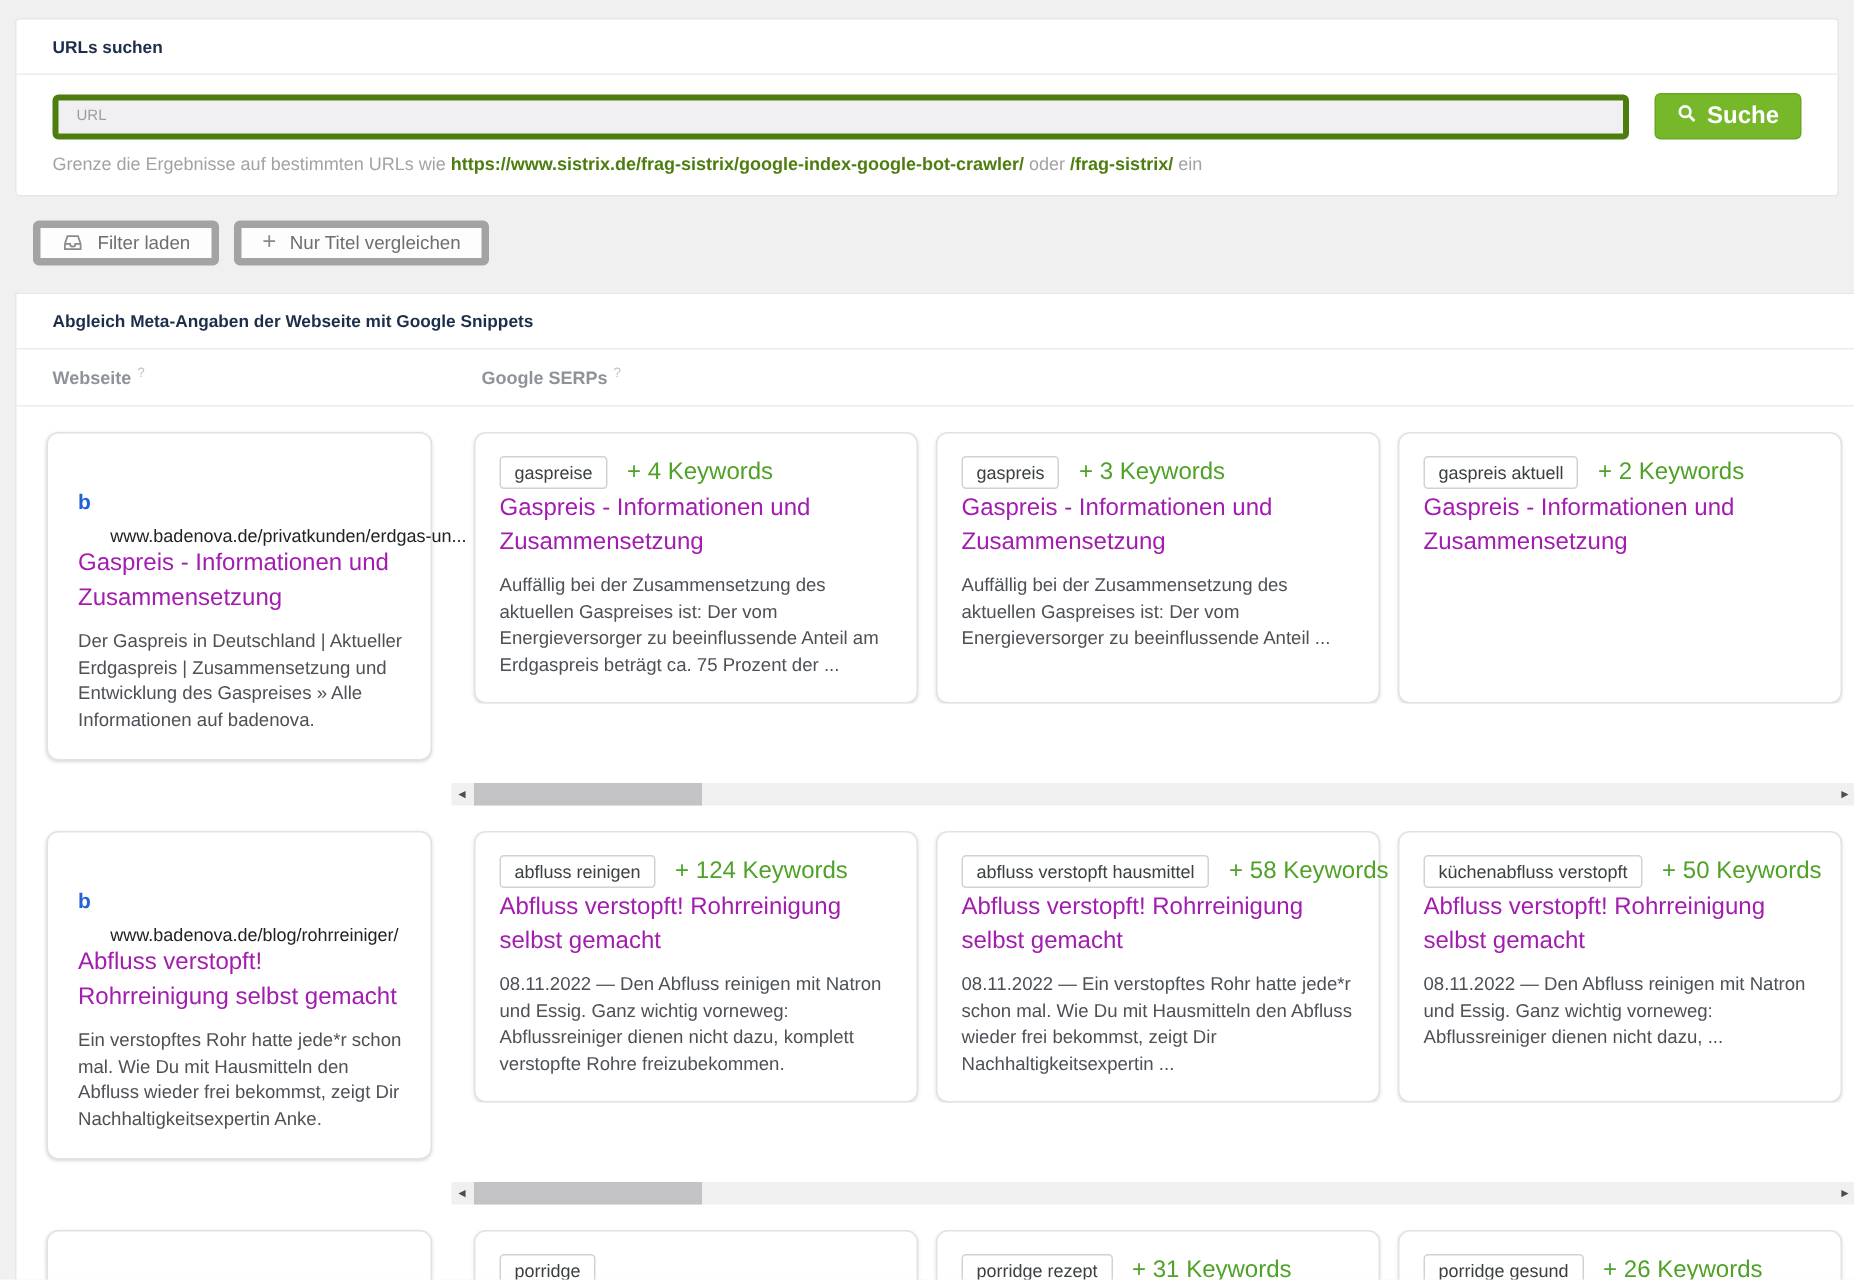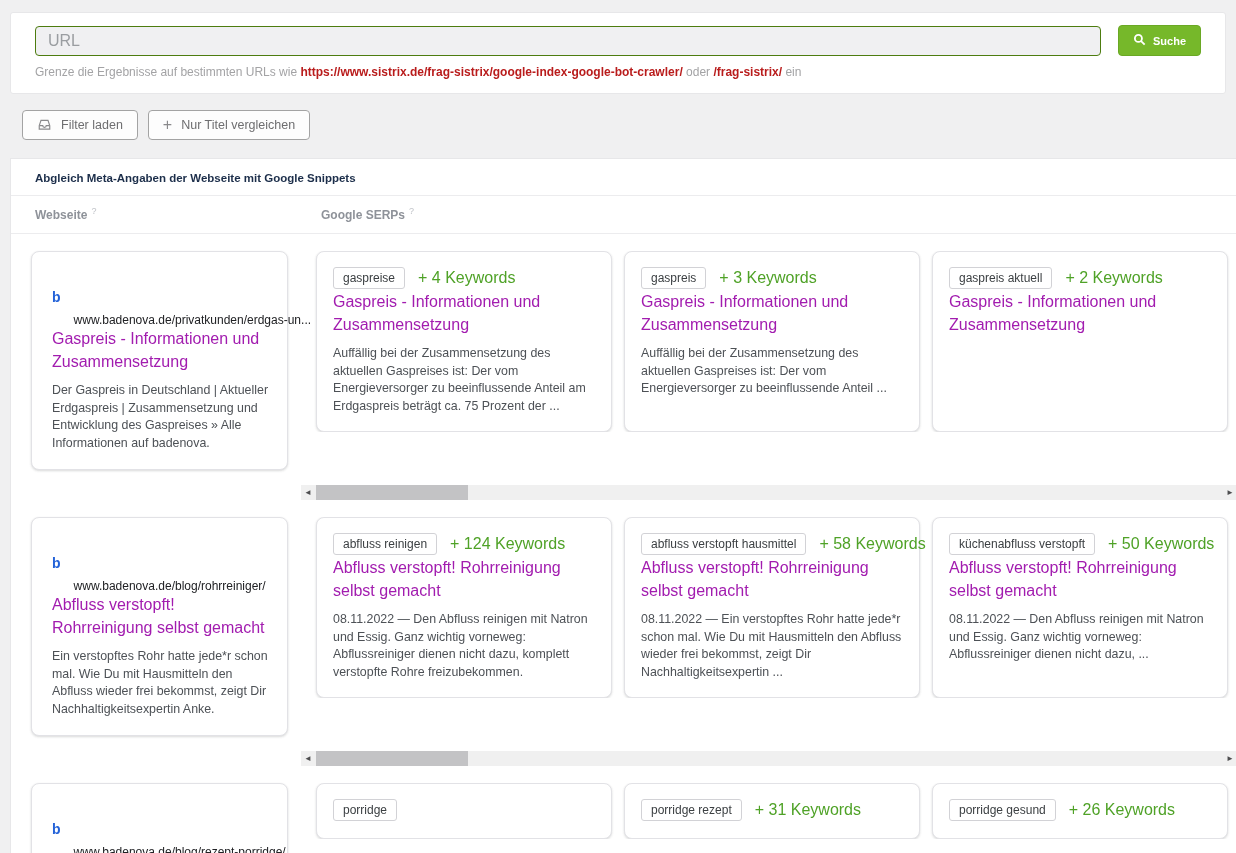--- a/index.html
+++ b/index.html
@@ -21,53 +21,53 @@
     font-weight: 700;
     color: #1c2e4a;
     padding: 13px 24px 11px;
     border-bottom: 1px solid #ececee;
   }
   .search-row { display: flex; align-items: center; padding: 12px 24px 0; gap: 17px; }
   .url-input {
     flex: 1;
     height: 30px;
     background: #f0f0f2;
-    border: 1px solid #4d7c0f;
+    border: 4px solid #4d7c0f;
     border-radius: 4px;
     padding: 0 12px;
-    font-size: 16px;
+    font-size: 10px;
     font-family: "Liberation Sans", sans-serif;
     color: #333;
     outline: none;
   }
   .url-input::placeholder { color: #9a9da1; }
   .search-btn {
     height: 31px;
     padding: 0 14px;
     background: #76b82a;
     border: 1px solid #6aa824;
     border-radius: 4px;
     color: #fff;
-    font-size: 11px;
+    font-size: 16px;
     font-weight: 700;
     font-family: "Liberation Sans", sans-serif;
     display: inline-flex;
     align-items: center;
     gap: 7px;
     cursor: pointer;
   }
   .hint { padding: 9px 24px 14px; font-size: 12px; color: #a3a3a5; }
-  .hint b { color: #b91c1c; font-weight: 700; }
+  .hint b { color: #4d7c0f; font-weight: 700; }
 
   .toolbar { margin: 16px 0 0 22px; display: flex; gap: 10px; }
   .tool-btn {
     height: 30px;
     padding: 0 14px;
     background: #fdfdfd;
-    border: 1px solid #a3a3a3;
+    border: 5px solid #a3a3a3;
     border-radius: 4px;
     color: #6e6e70;
     font-size: 12.5px;
     font-family: "Liberation Sans", sans-serif;
     display: inline-flex;
     align-items: center;
     gap: 9px;
     cursor: pointer;
   }
   .tool-btn .ico { display: inline-flex; color: #8a8a8c; }
@@ -168,20 +168,21 @@
     cursor: pointer;
     line-height: 1;
   }
   .scroll-arrow.left { left: 3px; }
   .scroll-arrow.right { right: 3px; }
 </style>
 </head>
 <body>
 
 <section class="panel search-panel">
+  <div class="panel-title">URLs suchen</div>
   <div class="search-row">
     <input class="url-input" placeholder="URL" style="">
     <button class="search-btn">
       <span class="ico">
         <svg width="13" height="13" viewBox="0 0 24 24" fill="none" stroke="#fff" stroke-width="3.4">
             <circle cx="10" cy="10" r="6.5"></circle>
             <line x1="15" y1="15" x2="21.5" y2="21.5"></line>
           </svg>
       </span>
       <span>Suche</span>

